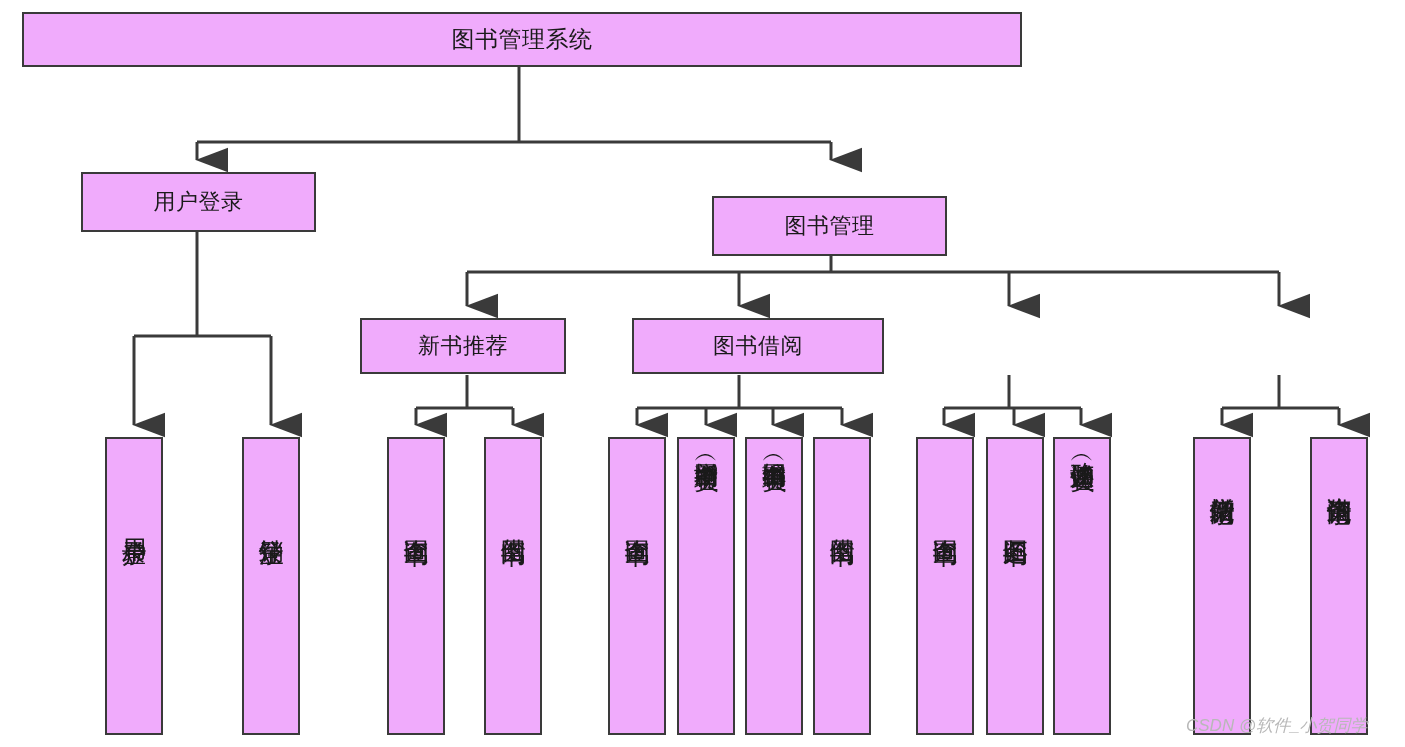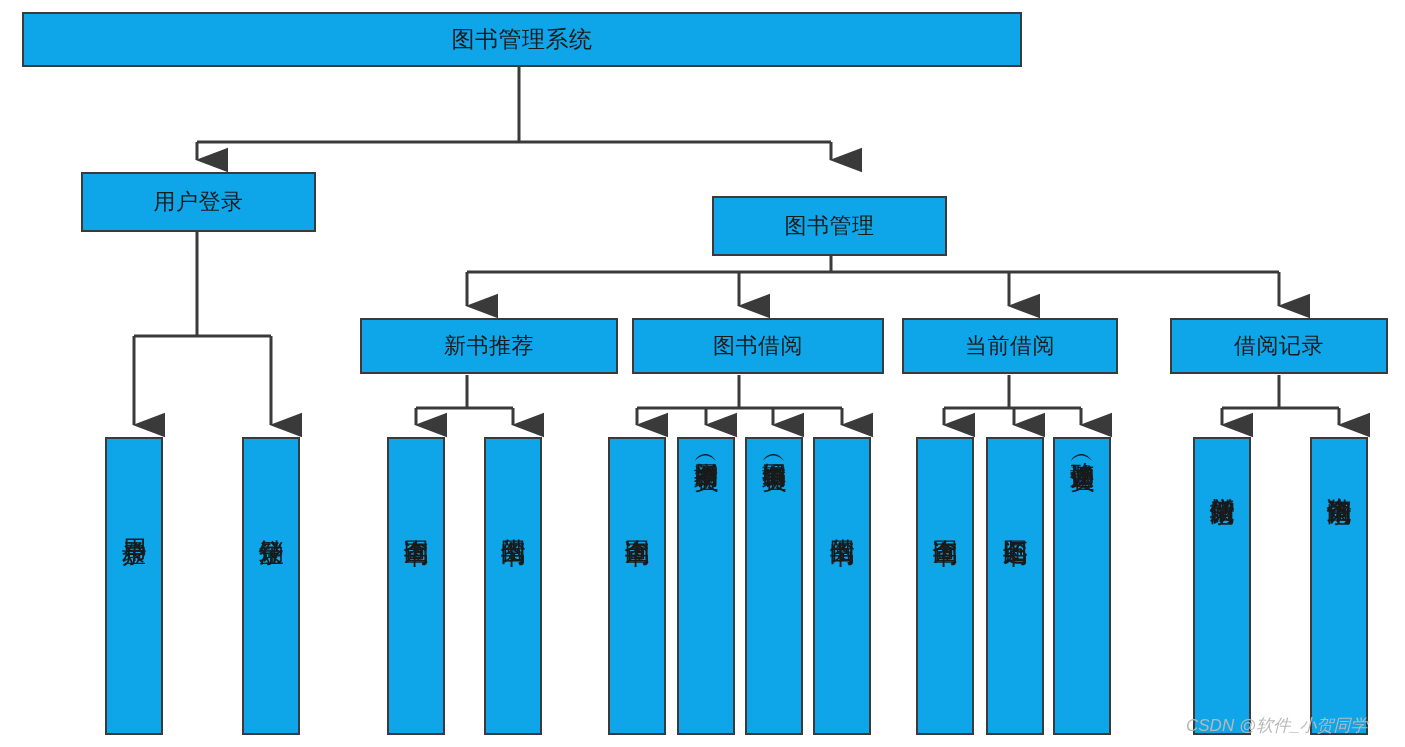--- a/index.html
+++ b/index.html
@@ -23,21 +23,21 @@
     left: 0;
     top: 0;
     width: 1405px;
     height: 747px;
     pointer-events: none;
   }
   .node {
     position: absolute;
     box-sizing: border-box;
     border: 2.5px solid #3a3a3a;
-    background: #0ea5e9;
+    background: #f0abfc;
     display: flex;
     align-items: center;
     justify-content: center;
     color: #1a1a1a;
     z-index: 2;
   }
   .node .label {
     display: block;
     text-align: center;
     line-height: 1.02;
@@ -135,32 +135,26 @@
     <span class="label">图书管理系统</span>
   </div>
 
   <div class="node h" style="left:81px; top:172px; width:235px; height:60px;">
     <span class="label">用户登录</span>
   </div>
   <div class="node h" style="left:712px; top:172px; width:235px; height:60px;margin-top:24px;">
     <span class="label">图书管理</span>
   </div>
 
-  <div class="node h" style="left:360px; top:318px; width:258px; height:56px;">
+  <div class="node h" style="left:360px; top:318px; width:206px; height:56px;">
     <span class="label">新书推荐</span>
   </div>
   <div class="node h" style="left:632px; top:318px; width:252px; height:56px;">
     <span class="label">图书借阅</span>
   </div>
-  <div class="node h" style="left:902px; top:318px; width:216px; height:56px;">
-    <span class="label">当前借阅</span>
-  </div>
-  <div class="node h" style="left:1170px; top:318px; width:218px; height:56px;">
-    <span class="label">借阅记录</span>
-  </div>
 
   <div class="node v" style="left:105px; top:437px; width:58px; height:298px; padding-top:80px;">
     <span class="label">用户登录</span>
   </div>
   <div class="node v" style="left:242px; top:437px; width:58px; height:298px; padding-top:80px;">
     <span class="label">注销登录</span>
   </div>
 
   <div class="node v" style="left:387px; top:437px; width:58px; height:298px; padding-top:80px;">
     <span class="label">查询图书</span>

